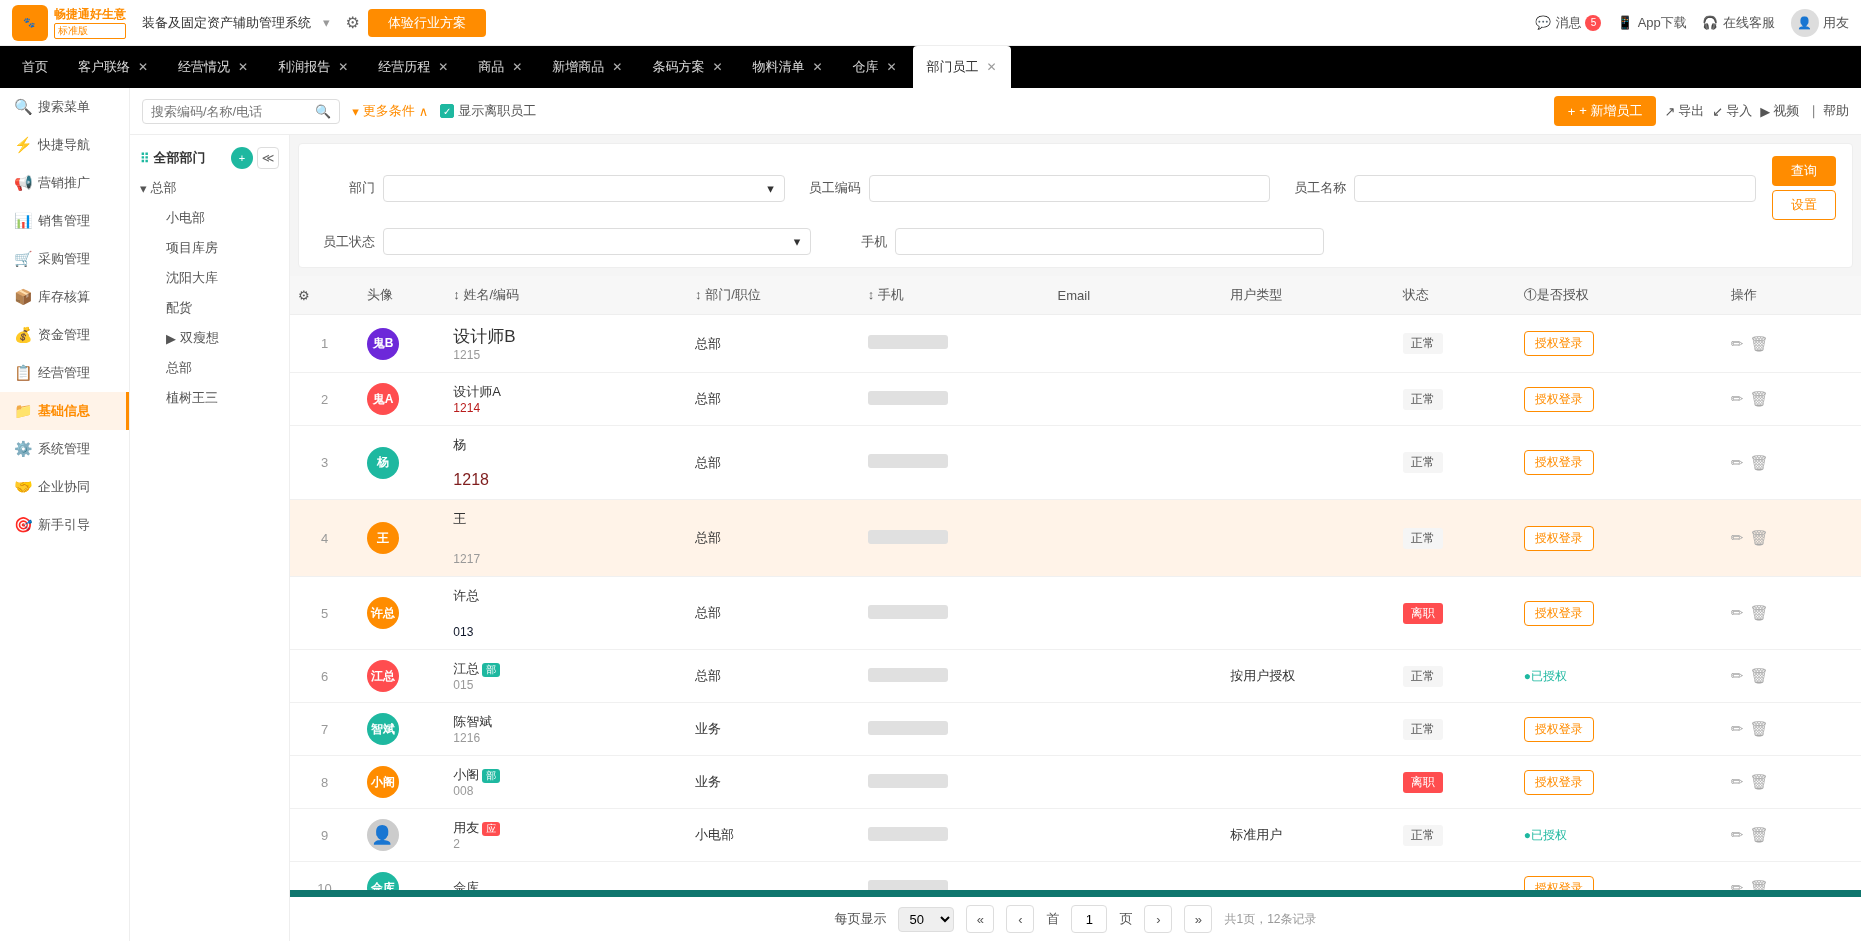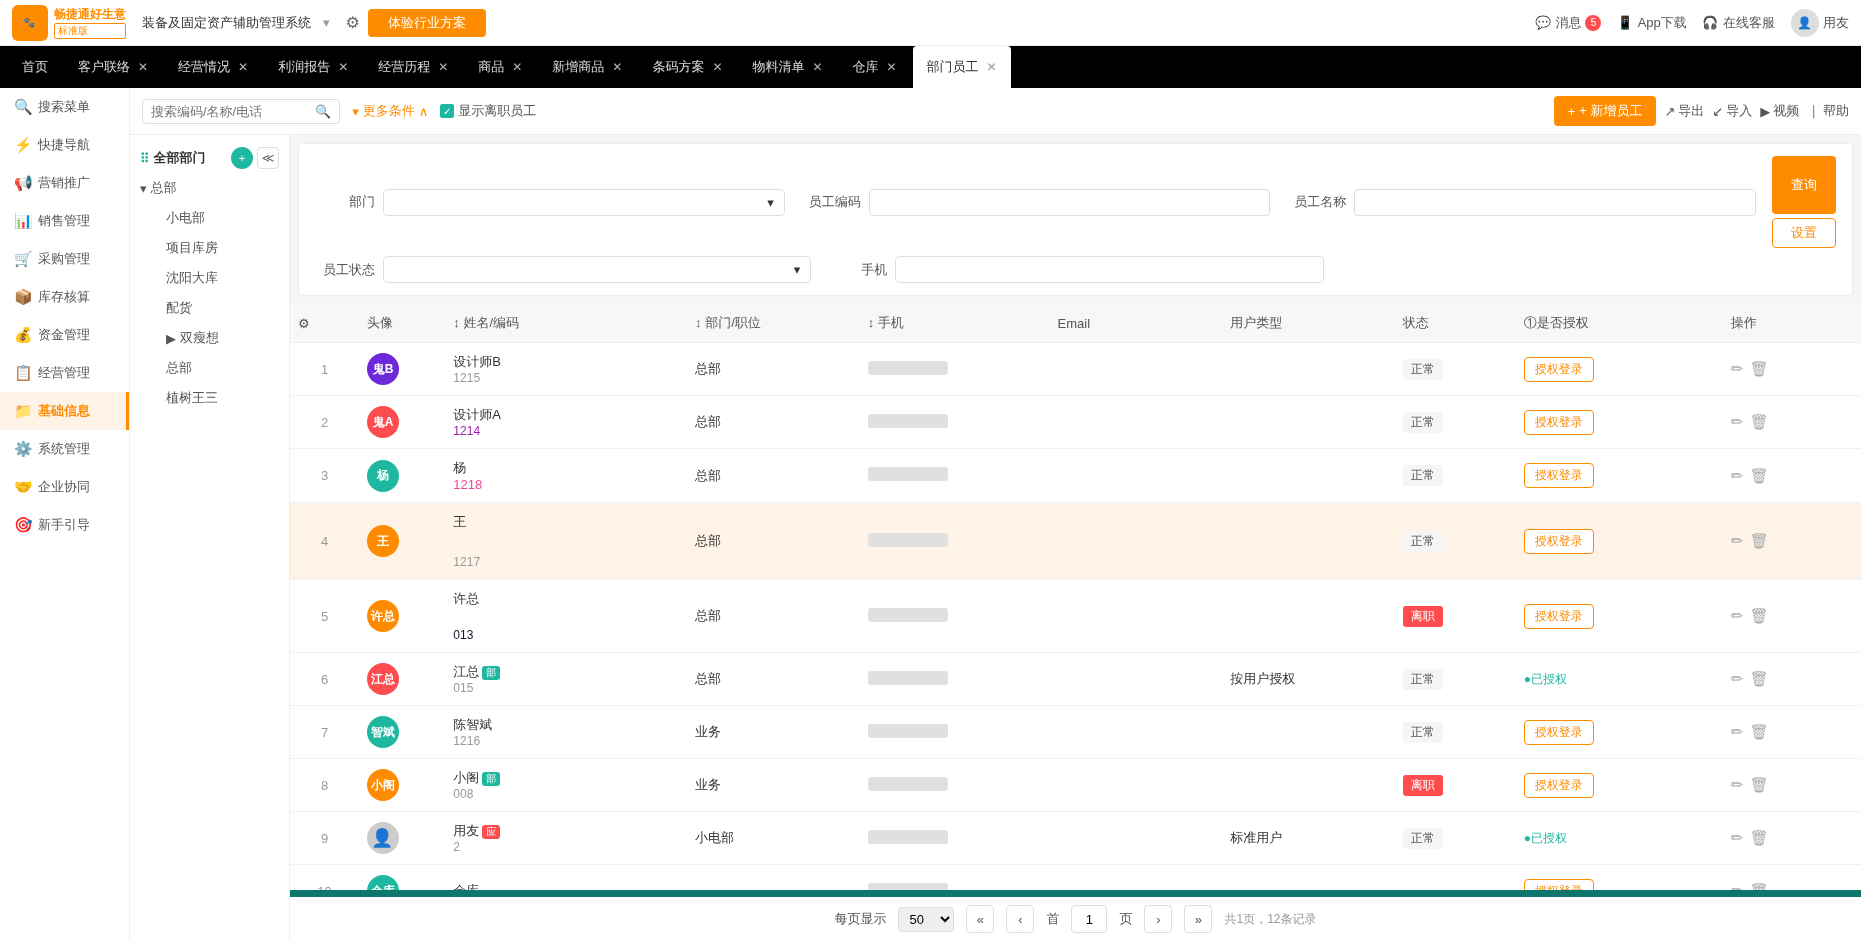--- a/index.html
+++ b/index.html
@@ -65,21 +65,21 @@
 
     
     .filter-form { background: #fff; border: 1px solid #eee; border-radius: 4px; margin: 8px; padding: 12px 16px; }
     .filter-row { display: flex; align-items: center; gap: 16px; margin-bottom: 8px; }
     .filter-row:last-child { margin-bottom: 0; }
     .filter-field { display: flex; align-items: center; gap: 8px; flex: 1; }
     .filter-label { color: #555; font-size: 13px; white-space: nowrap; min-width: 60px; text-align: right; }
     .filter-input { flex: 1; border: 1px solid #ddd; border-radius: 4px; padding: 5px 10px; font-size: 13px; outline: none; color: #333; }
     .filter-select { flex: 1; border: 1px solid #ddd; border-radius: 4px; padding: 5px 10px; font-size: 13px; color: #333; background: #fff; display: flex; align-items: center; justify-content: space-between; cursor: pointer; }
     .filter-actions { display: flex; flex-direction: column; gap: 4px; }
-    .btn-query { background: #ff8c00; color: #fff; border: none; border-radius: 4px; padding: 20px 18px; font-size: 13px; cursor: pointer; }
+    .btn-query { background: #ff8c00; color: #fff; border: none; border-radius: 4px; padding: 6px 18px; font-size: 13px; cursor: pointer; }
     .btn-setting { background: #fff; color: #ff8c00; border: 1px solid #ff8c00; border-radius: 4px; padding: 5px 18px; font-size: 13px; cursor: pointer; }
 
     
     .table-wrapper { flex: 1; overflow: auto; }
     table { width: 100%; border-collapse: collapse; background: #fff; }
     thead tr { background: #f7f7f7; }
     th { padding: 10px 8px; text-align: left; font-size: 13px; color: #555; font-weight: normal; border-bottom: 1px solid #eee; white-space: nowrap; }
     td { padding: 10px 8px; border-bottom: 1px solid #f0f0f0; font-size: 13px; color: #333; vertical-align: middle; }
     tr.highlighted td { background: #fff3e8; }
 
@@ -390,21 +390,21 @@
                 <th class="col-op">操作</th>
               </tr>
             </thead>
             <tbody id="table-body">
             <tr>
     <td class="col-num" style="text-align:center;color:#999;">1</td>
     <td class="col-avatar">
                     <div class="avatar-circle-sm" style="background:#6d28d9;">鬼B</div>
                   </td>
     <td class="col-name">
-      <div style="font-size:13px;color:#333;">设计师B</div>
+      <div style="font-size:17px;color:#333;">设计师B</div>
       <div style="font-size:12px;color:#999;">1215</div>
     </td>
     <td class="col-dept">总部</td>
     <td class="col-phone"><span class="blurred"></span></td>
     <td class="col-email"></td>
     <td class="col-usertype"></td>
     <td class="col-status"><span class="status-normal">正常</span></td>
     <td class="col-auth"><button class="auth-btn">授权登录</button></td>
     <td class="col-op">
       <div class="action-btns">
@@ -413,21 +413,21 @@
       </div>
     </td>
   </tr>
                 <tr>
     <td class="col-num" style="text-align:center;color:#999;">2</td>
     <td class="col-avatar">
                     <div class="avatar-circle-sm" style="background:#ff4d4f;">鬼A</div>
                   </td>
     <td class="col-name">
       <div style="font-size:13px;color:#333;">设计师A</div>
-      <div style="font-size:12px;color:#a21caf;">1214</div>
+      <div style="font-size:12px;color:#b91c1c;">1214</div>
     </td>
     <td class="col-dept">总部</td>
     <td class="col-phone"><span class="blurred"></span></td>
     <td class="col-email"></td>
     <td class="col-usertype"></td>
     <td class="col-status"><span class="status-normal">正常</span></td>
     <td class="col-auth"><button class="auth-btn">授权登录</button></td>
     <td class="col-op">
       <div class="action-btns">
         <span class="action-icon">✏</span>
@@ -435,21 +435,21 @@
       </div>
     </td>
   </tr>
                 <tr>
     <td class="col-num" style="text-align:center;color:#999;">3</td>
     <td class="col-avatar">
                     <div class="avatar-circle-sm" style="background:#1eb8a0;">杨</div>
                   </td>
     <td class="col-name">
       <div style="font-size:13px;color:#333;">杨</div>
-      <div style="font-size:13px;color:#ec4899;">1218</div>
+      <div style="font-size:16px;color:#7f1d1d;margin-top:17px;">1218</div>
     </td>
     <td class="col-dept">总部</td>
     <td class="col-phone"><span class="blurred"></span></td>
     <td class="col-email"></td>
     <td class="col-usertype"></td>
     <td class="col-status"><span class="status-normal">正常</span></td>
     <td class="col-auth"><button class="auth-btn">授权登录</button></td>
     <td class="col-op">
       <div class="action-btns">
         <span class="action-icon">✏</span>

